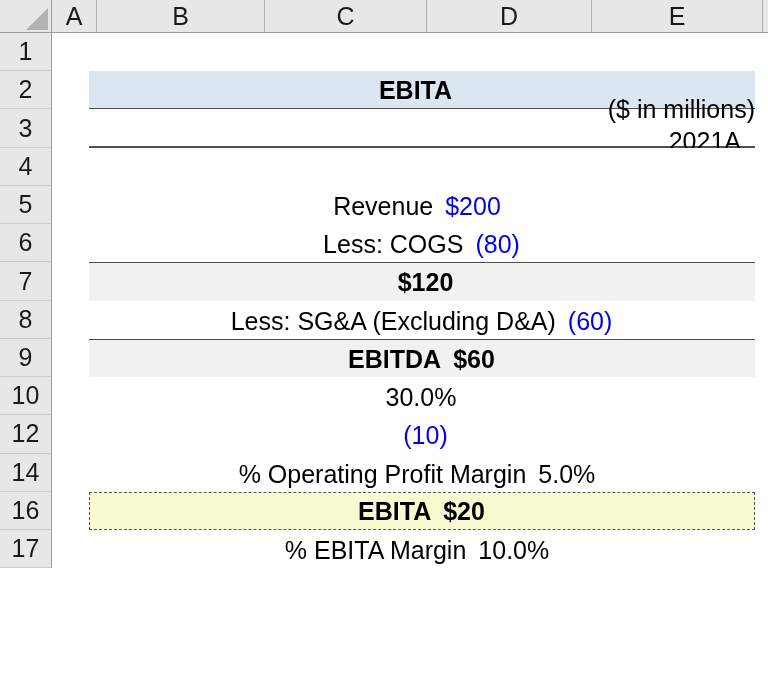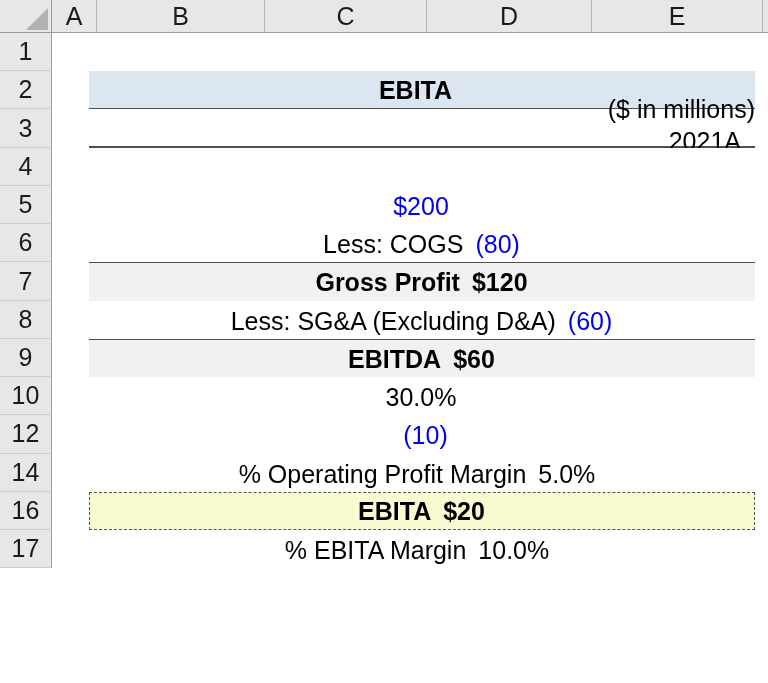--- a/index.html
+++ b/index.html
@@ -93,40 +93,40 @@
 
   <div class="row">
     <div class="rn">4</div>
     <div class="rc"></div>
   </div>
 
   <div class="row blueval">
     <div class="rn">5</div>
     <div class="rc">
       <div class="band">
+        <div class="lbl">Revenue</div>
         <div class="val sp">$200</div>
       </div>
     </div>
   </div>
 
   <div class="row blueval">
     <div class="rn">6</div>
     <div class="rc">
       <div class="band">
         <div class="lbl">Less: COGS</div>
         <div class="val">(80)</div>
       </div>
     </div>
   </div>
 
   <div class="row">
     <div class="rn">7</div>
     <div class="rc">
       <div class="band fill-gray bt-line bold">
-        <div class="lbl">Gross Profit</div>
         <div class="val">$120</div>
       </div>
     </div>
   </div>
 
   <div class="row blueval">
     <div class="rn">8</div>
     <div class="rc">
       <div class="band">
         <div class="lbl">Less: SG&amp;A (Excluding D&amp;A)</div>

